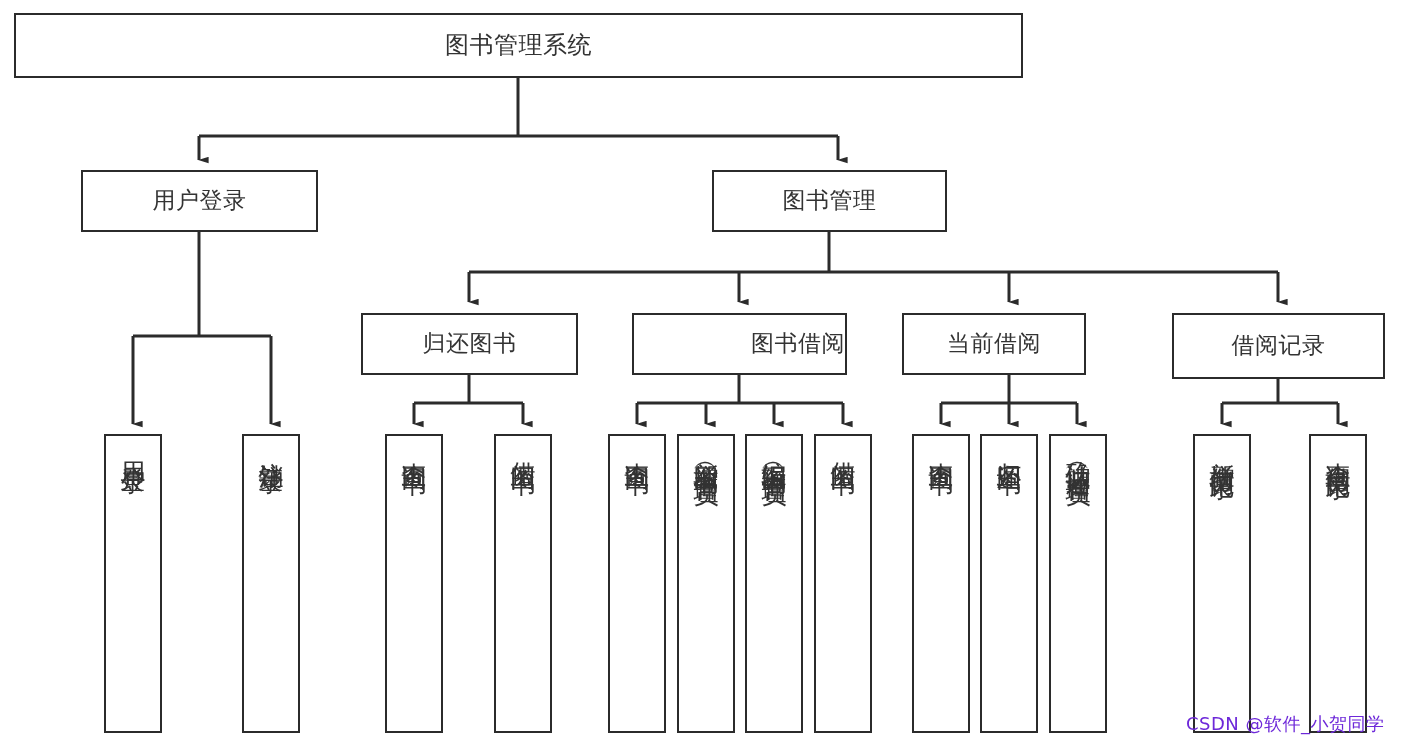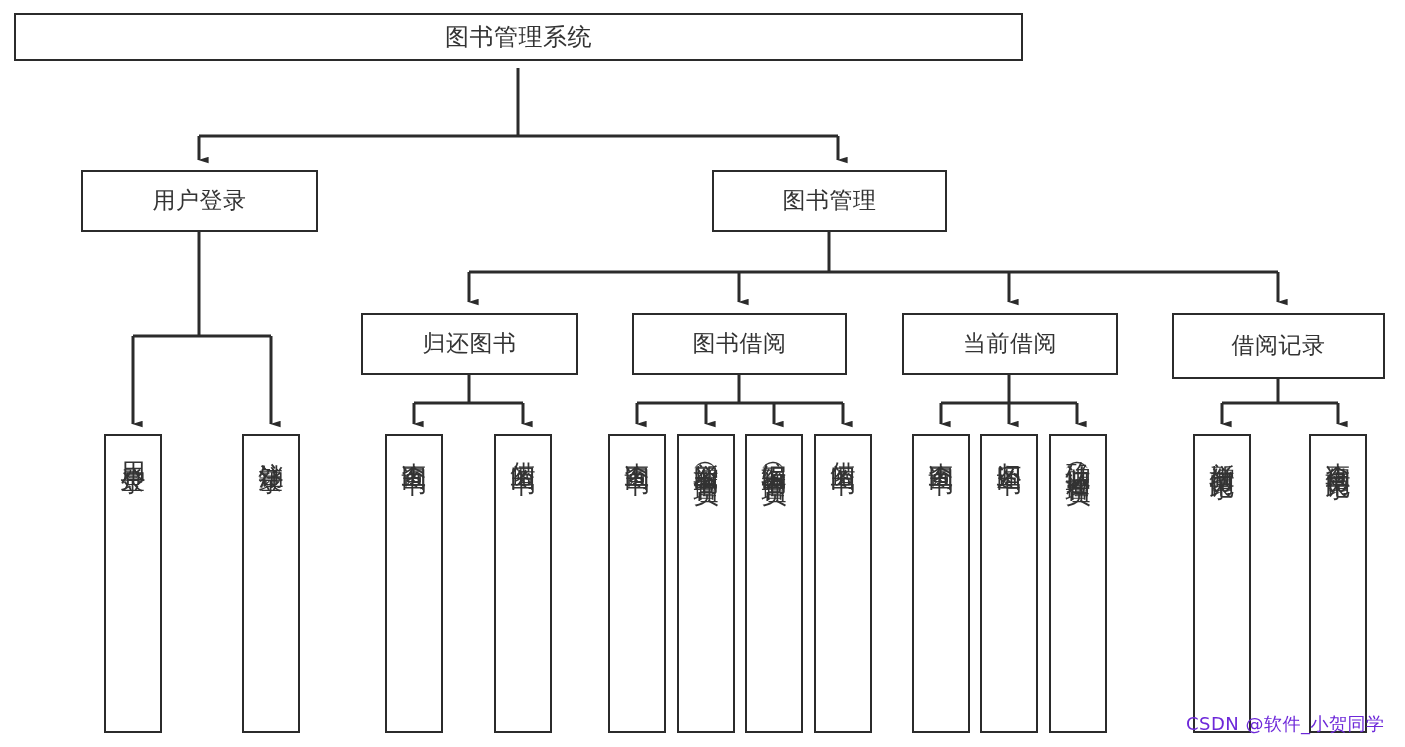--- a/index.html
+++ b/index.html
@@ -125,38 +125,38 @@
       <path d="M 1009 403 L 1009 424" marker-end="url(#arrow)"></path>
       <path d="M 1077 403 L 1077 424" marker-end="url(#arrow)"></path>
 
       <path d="M 1278 375 L 1278 403"></path>
       <path d="M 1222 403 L 1338 403"></path>
       <path d="M 1222 403 L 1222 424" marker-end="url(#arrow)"></path>
       <path d="M 1338 403 L 1338 424" marker-end="url(#arrow)"></path>
     </g>
   </svg>
 
-  <div class="node horiz root" style="left:14px; top:13px; width:1009px; height:48px;">
+  <div class="node horiz root" style="left:14px; top:13px; width:1009px; height:65px;">
     <span class="node-label">图书管理系统</span>
   </div>
 
   <div class="node horiz" style="left:81px; top:170px; width:237px; height:62px;">
     <span class="node-label">用户登录</span>
   </div>
   <div class="node horiz" style="left:712px; top:170px; width:235px; height:62px;">
     <span class="node-label">图书管理</span>
   </div>
 
   <div class="node horiz" style="left:361px; top:313px; width:217px; height:62px;">
     <span class="node-label">归还图书</span>
   </div>
-  <div class="node horiz" style="left:632px; top:313px; width:215px; height:62px;">
+  <div class="node horiz" style="left:632px; top:313px; width:215px; height:62px;justify-content:flex-end;">
     <span class="node-label">图书借阅</span>
   </div>
-  <div class="node horiz" style="left:902px; top:313px; width:216px; height:62px;">
+  <div class="node horiz" style="left:902px; top:313px; width:184px; height:62px;">
     <span class="node-label">当前借阅</span>
   </div>
   <div class="node horiz" style="left:1172px; top:313px; width:213px; height:66px;">
     <span class="node-label">借阅记录</span>
   </div>
 
   <div class="node vert" style="left:104px; top:434px; width:58px; height:299px;">
     <span class="node-label">用户登录</span>
   </div>
   <div class="node vert" style="left:242px; top:434px; width:58px; height:299px;">

